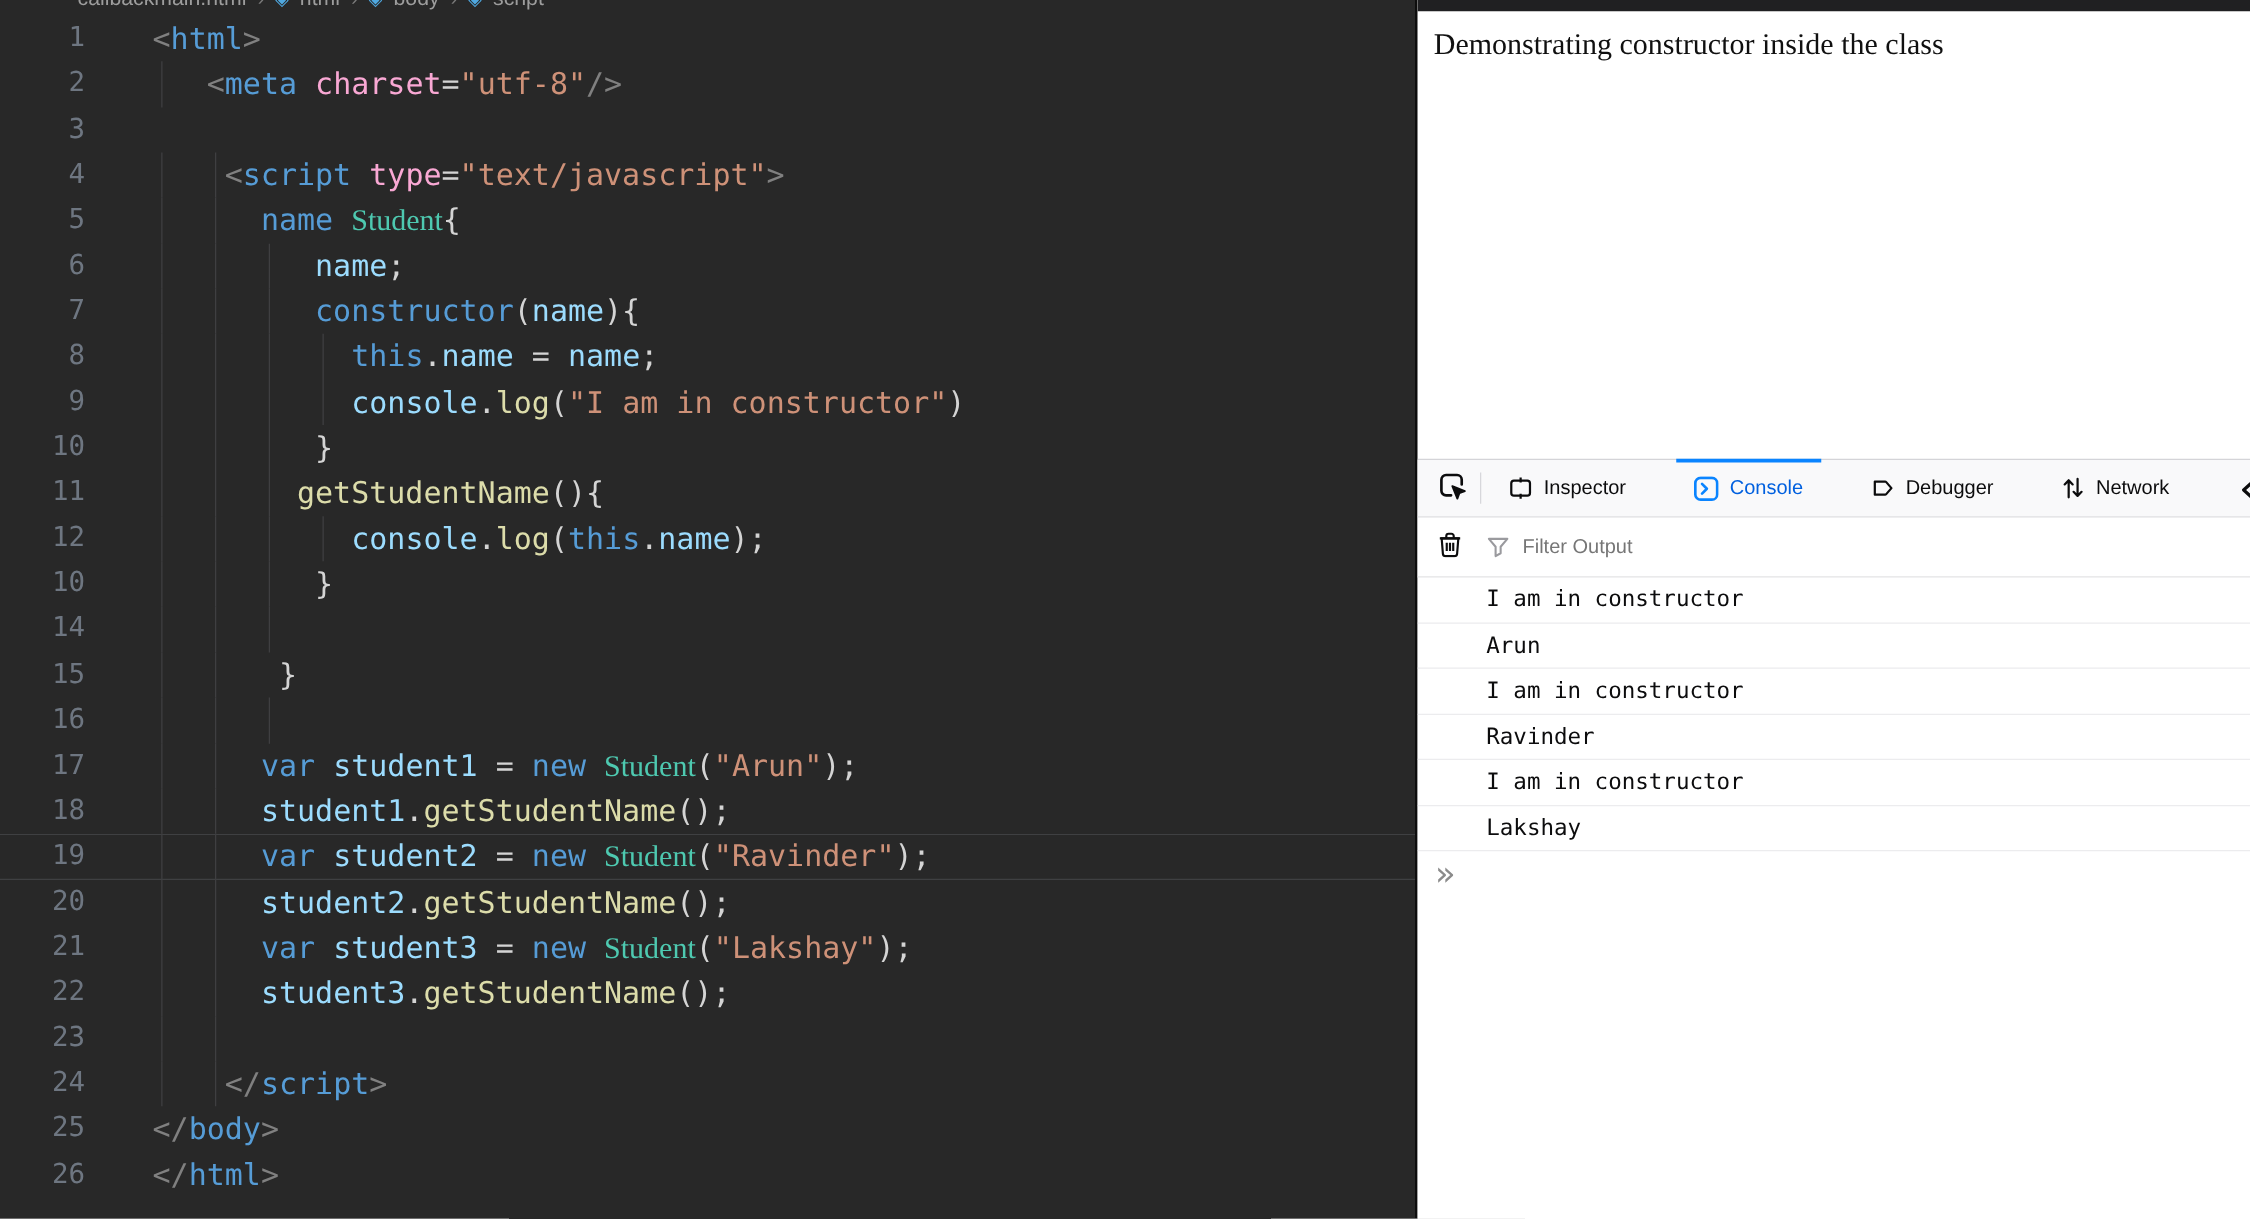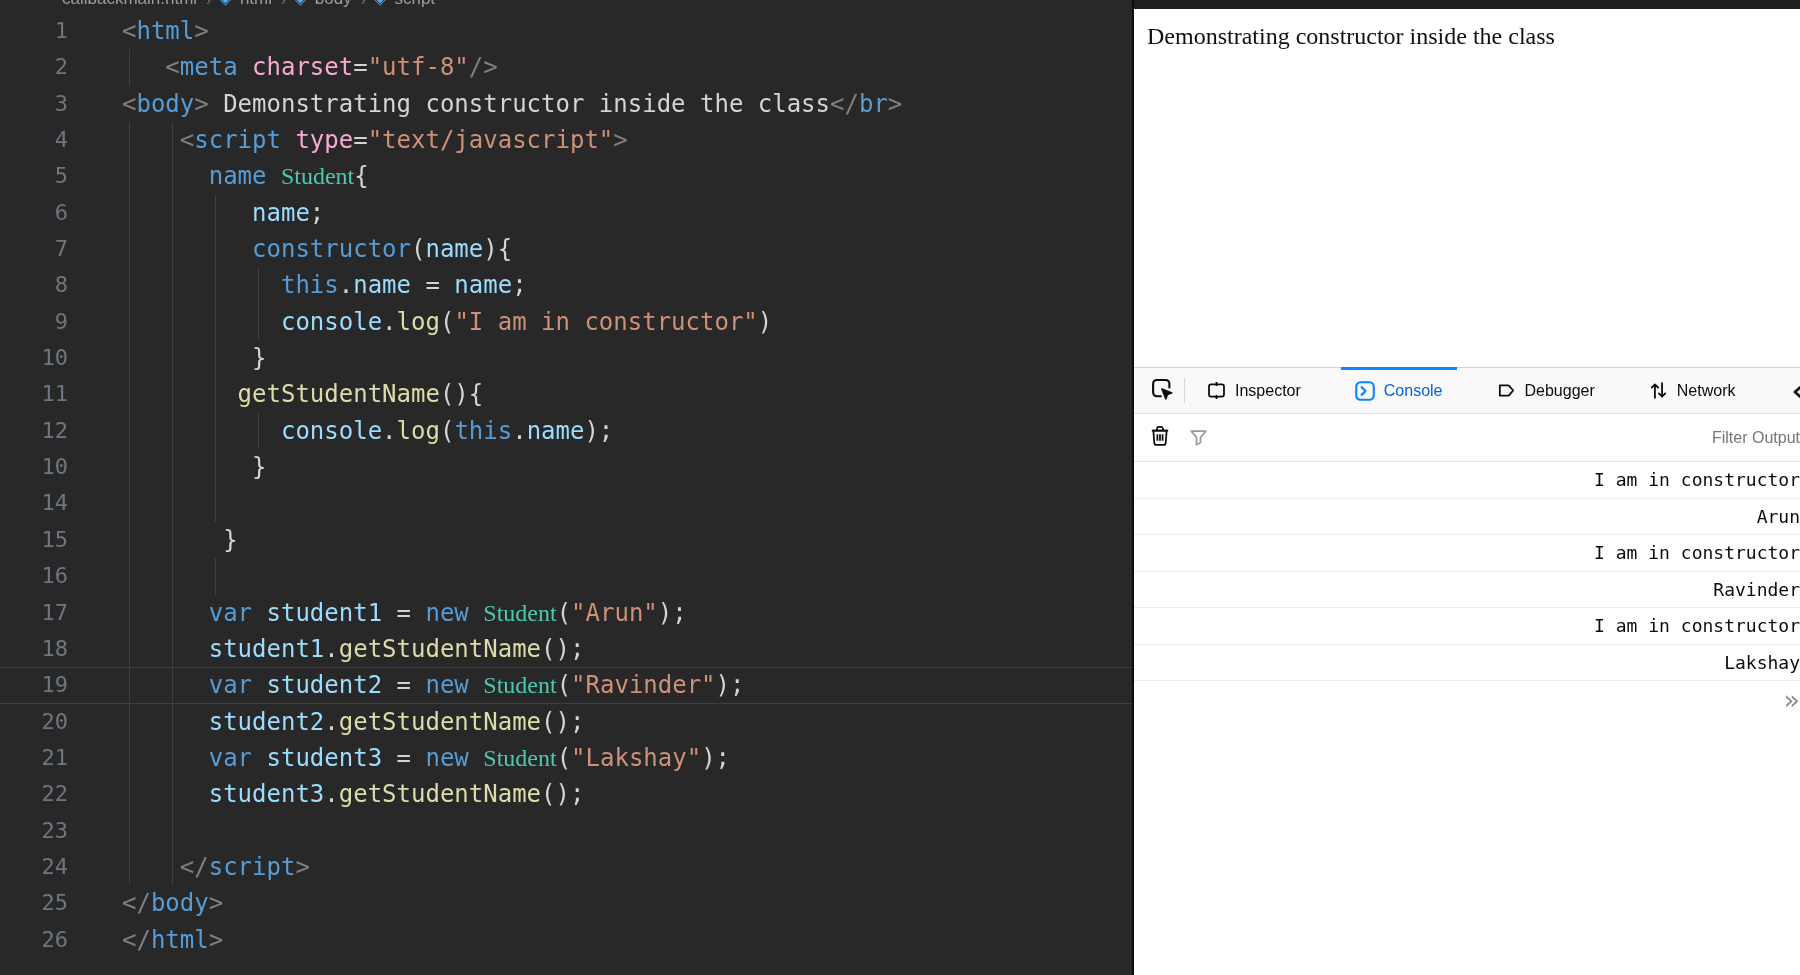--- a/index.html
+++ b/index.html
@@ -33,21 +33,21 @@
   .tk-txt { color: #d4d4d4; }
   .tk-op  { color: #d4d4d4; }
 
   
   .rightpanel { position: absolute; left: 1132px; top: 0; width: 668px; height: 975px;
                 background: #fff; border-left: 2px solid #0d0d0d; overflow: hidden; }
   .chrome-strip { height: 9px; background: #202022; }
   .page-view { height: 359px; padding: 14px 0 0 13px; border-bottom: 1px solid #d4d4d8; }
   .page-text { font-family: "Liberation Serif", serif; font-size: 24px; color: #101010; }
 
-  .devtools { position: absolute; left: 0; top: 368px; right: 0; bottom: 0; background: #fff; text-align: right; }
+  .devtools { position: absolute; left: 0; top: 368px; right: 0; bottom: 0; background: #fff; }
   .tabbar { position: relative; height: 46px; background: #f9f9fa;
             border-bottom: 1px solid #e0e0e2; display: flex; align-items: stretch; }
   .picker-btn { width: 30px; margin-left: 12px; display: flex; align-items: center; justify-content: center; }
   .vsep { width: 1px; background: #d7d7db; margin: 10px 8px; }
   .tabs { display: flex; align-items: stretch; }
   .tab { position: relative; display: flex; align-items: center; gap: 9px;
          padding: 0 14px; font-size: 16px; color: #0c0c0d; white-space: nowrap; cursor: default; }
   .tab + .tab { margin-left: 26px; }
   .tab.active { color: #0060df; }
   .tab.active::before { content: ""; position: absolute; top: -1px; left: 0; right: 0;
@@ -82,21 +82,21 @@
         <span class="bc-cube">◈</span>
         <span class="bc-label">body</span>
         <span class="bc-sep">›</span>
         <span class="bc-cube">◈</span>
         <span class="bc-label">script</span>
       </div>
   </div>
   <div class="code" id="code">
       <div class="line"><span class="ln">1</span><span class="lc"><span class="tk-p">&lt;</span><span class="tk-tag">html</span><span class="tk-p">&gt;</span></span></div>
       <div class="line"><span class="gd" style="left: 129px;"></span><span class="ln">2</span><span class="lc"><span class="tk-op">   </span><span class="tk-p">&lt;</span><span class="tk-tag">meta</span><span class="tk-op"> </span><span class="tk-attr">charset</span><span class="tk-op">=</span><span class="tk-str">"utf-8"</span><span class="tk-p">/&gt;</span></span></div>
-      <div class="line"><span class="ln">3</span><span class="lc"><span class="tk-p">&lt;</span><span class="tk-tag">body</span><span class="tk-p">&gt;</span><span class="tk-txt"> Demonstrating constructor inside the class</span><span class="tk-p">&lt;</span><span class="tk-p">/</span><span class="tk-tag">br</span><span class="tk-p">&gt;</span></span></div>
+      <div class="line"><span class="ln">3</span></div>
       <div class="line"><span class="gd" style="left: 129px;"></span><span class="gd" style="left: 172px;"></span><span class="ln">4</span><span class="lc"><span class="tk-op">    </span><span class="tk-p">&lt;</span><span class="tk-tag">script</span><span class="tk-op"> </span><span class="tk-attr">type</span><span class="tk-op">=</span><span class="tk-str">"text/javascript"</span><span class="tk-p">&gt;</span></span></div>
       <div class="line"><span class="gd" style="left: 129px;"></span><span class="gd" style="left: 172px;"></span><span class="ln">5</span><span class="lc"><span class="tk-op">      </span><span class="tk-kw">name</span><span class="tk-op"> </span><span class="tk-cls">Student</span><span class="tk-op">{</span></span></div>
       <div class="line"><span class="gd" style="left: 129px;"></span><span class="gd" style="left: 172px;"></span><span class="gd" style="left: 215px;"></span><span class="ln">6</span><span class="lc"><span class="tk-op">         </span><span class="tk-var">name</span><span class="tk-op">;</span></span></div>
       <div class="line"><span class="gd" style="left: 129px;"></span><span class="gd" style="left: 172px;"></span><span class="gd" style="left: 215px;"></span><span class="ln">7</span><span class="lc"><span class="tk-op">         </span><span class="tk-kw">constructor</span><span class="tk-op">(</span><span class="tk-var">name</span><span class="tk-op">){</span></span></div>
       <div class="line"><span class="gd" style="left: 129px;"></span><span class="gd" style="left: 172px;"></span><span class="gd" style="left: 215px;"></span><span class="gd" style="left: 258px;"></span><span class="ln">8</span><span class="lc"><span class="tk-op">           </span><span class="tk-kw">this</span><span class="tk-op">.</span><span class="tk-var">name</span><span class="tk-op"> = </span><span class="tk-var">name</span><span class="tk-op">;</span></span></div>
       <div class="line"><span class="gd" style="left: 129px;"></span><span class="gd" style="left: 172px;"></span><span class="gd" style="left: 215px;"></span><span class="gd" style="left: 258px;"></span><span class="ln">9</span><span class="lc"><span class="tk-op">           </span><span class="tk-var">console</span><span class="tk-op">.</span><span class="tk-fn">log</span><span class="tk-op">(</span><span class="tk-str">"I am in constructor"</span><span class="tk-op">)</span></span></div>
       <div class="line"><span class="gd" style="left: 129px;"></span><span class="gd" style="left: 172px;"></span><span class="gd" style="left: 215px;"></span><span class="ln">10</span><span class="lc"><span class="tk-op">         </span><span class="tk-op">}</span></span></div>
       <div class="line"><span class="gd" style="left: 129px;"></span><span class="gd" style="left: 172px;"></span><span class="gd" style="left: 215px;"></span><span class="ln">11</span><span class="lc"><span class="tk-op">        </span><span class="tk-fn">getStudentName</span><span class="tk-op">(){</span></span></div>
       <div class="line"><span class="gd" style="left: 129px;"></span><span class="gd" style="left: 172px;"></span><span class="gd" style="left: 215px;"></span><span class="gd" style="left: 258px;"></span><span class="ln">12</span><span class="lc"><span class="tk-op">           </span><span class="tk-var">console</span><span class="tk-op">.</span><span class="tk-fn">log</span><span class="tk-op">(</span><span class="tk-kw">this</span><span class="tk-op">.</span><span class="tk-var">name</span><span class="tk-op">);</span></span></div>
       <div class="line"><span class="gd" style="left: 129px;"></span><span class="gd" style="left: 172px;"></span><span class="gd" style="left: 215px;"></span><span class="ln">10</span><span class="lc"><span class="tk-op">         </span><span class="tk-op">}</span></span></div>

